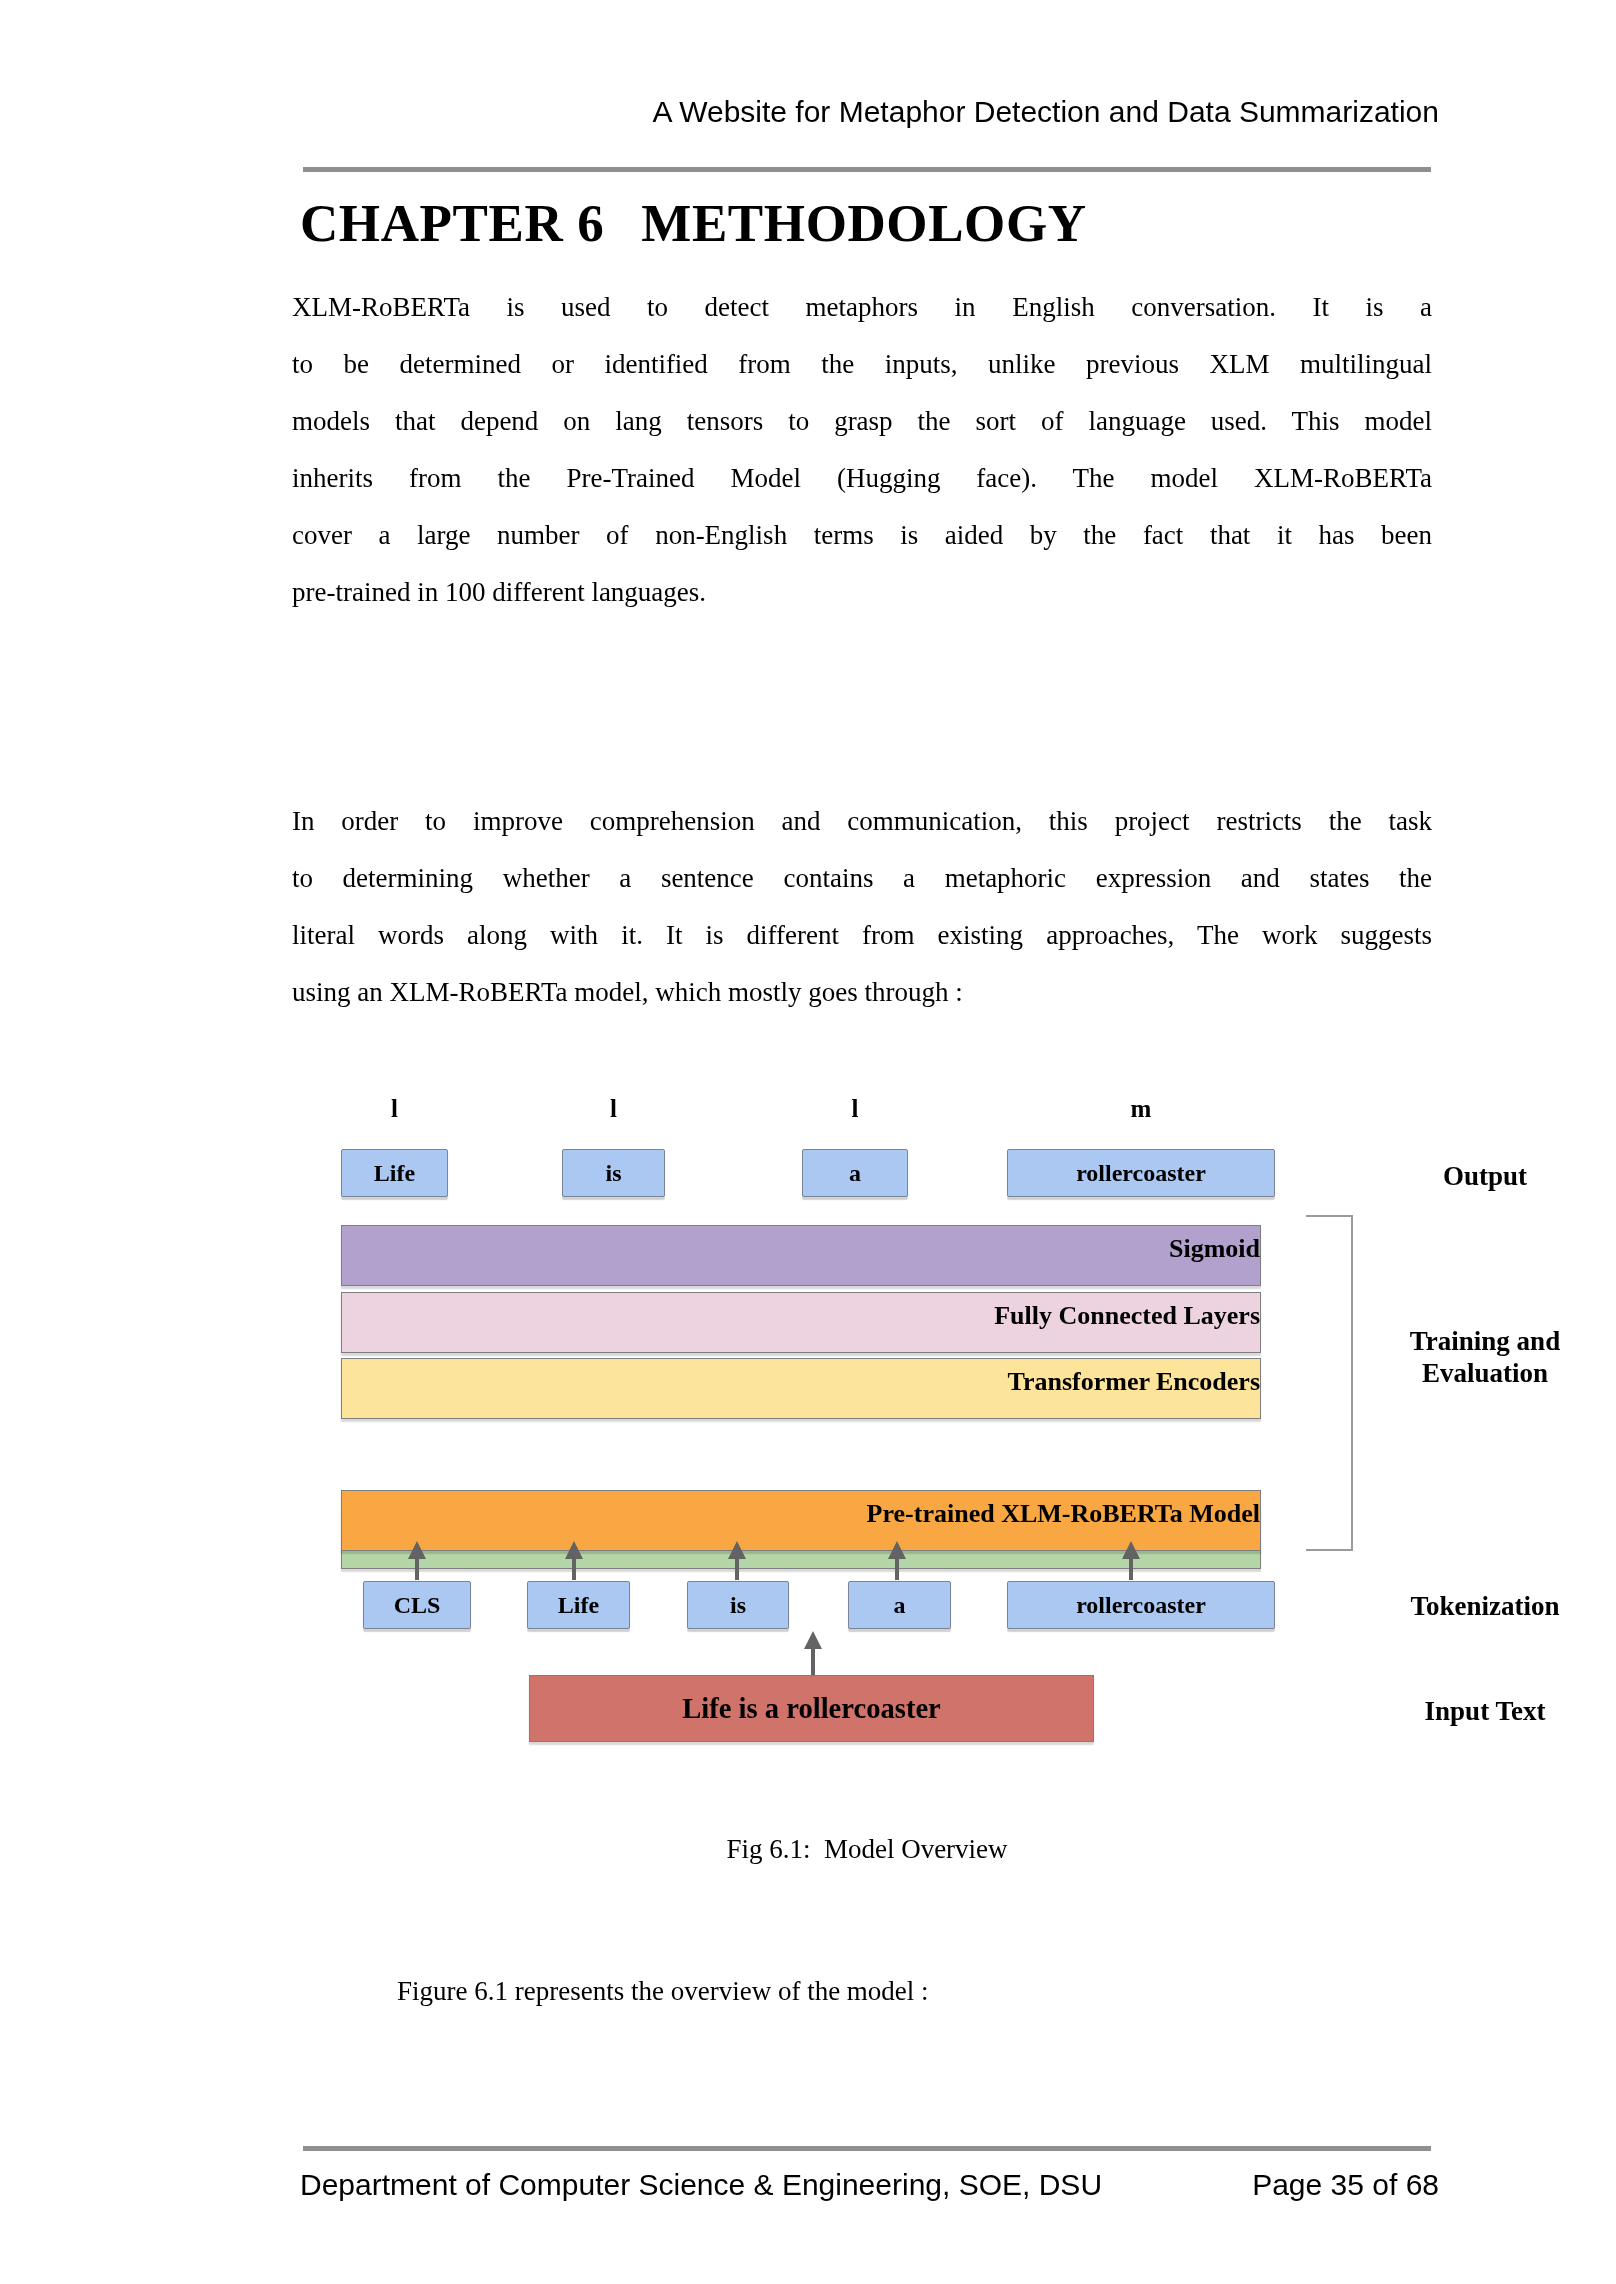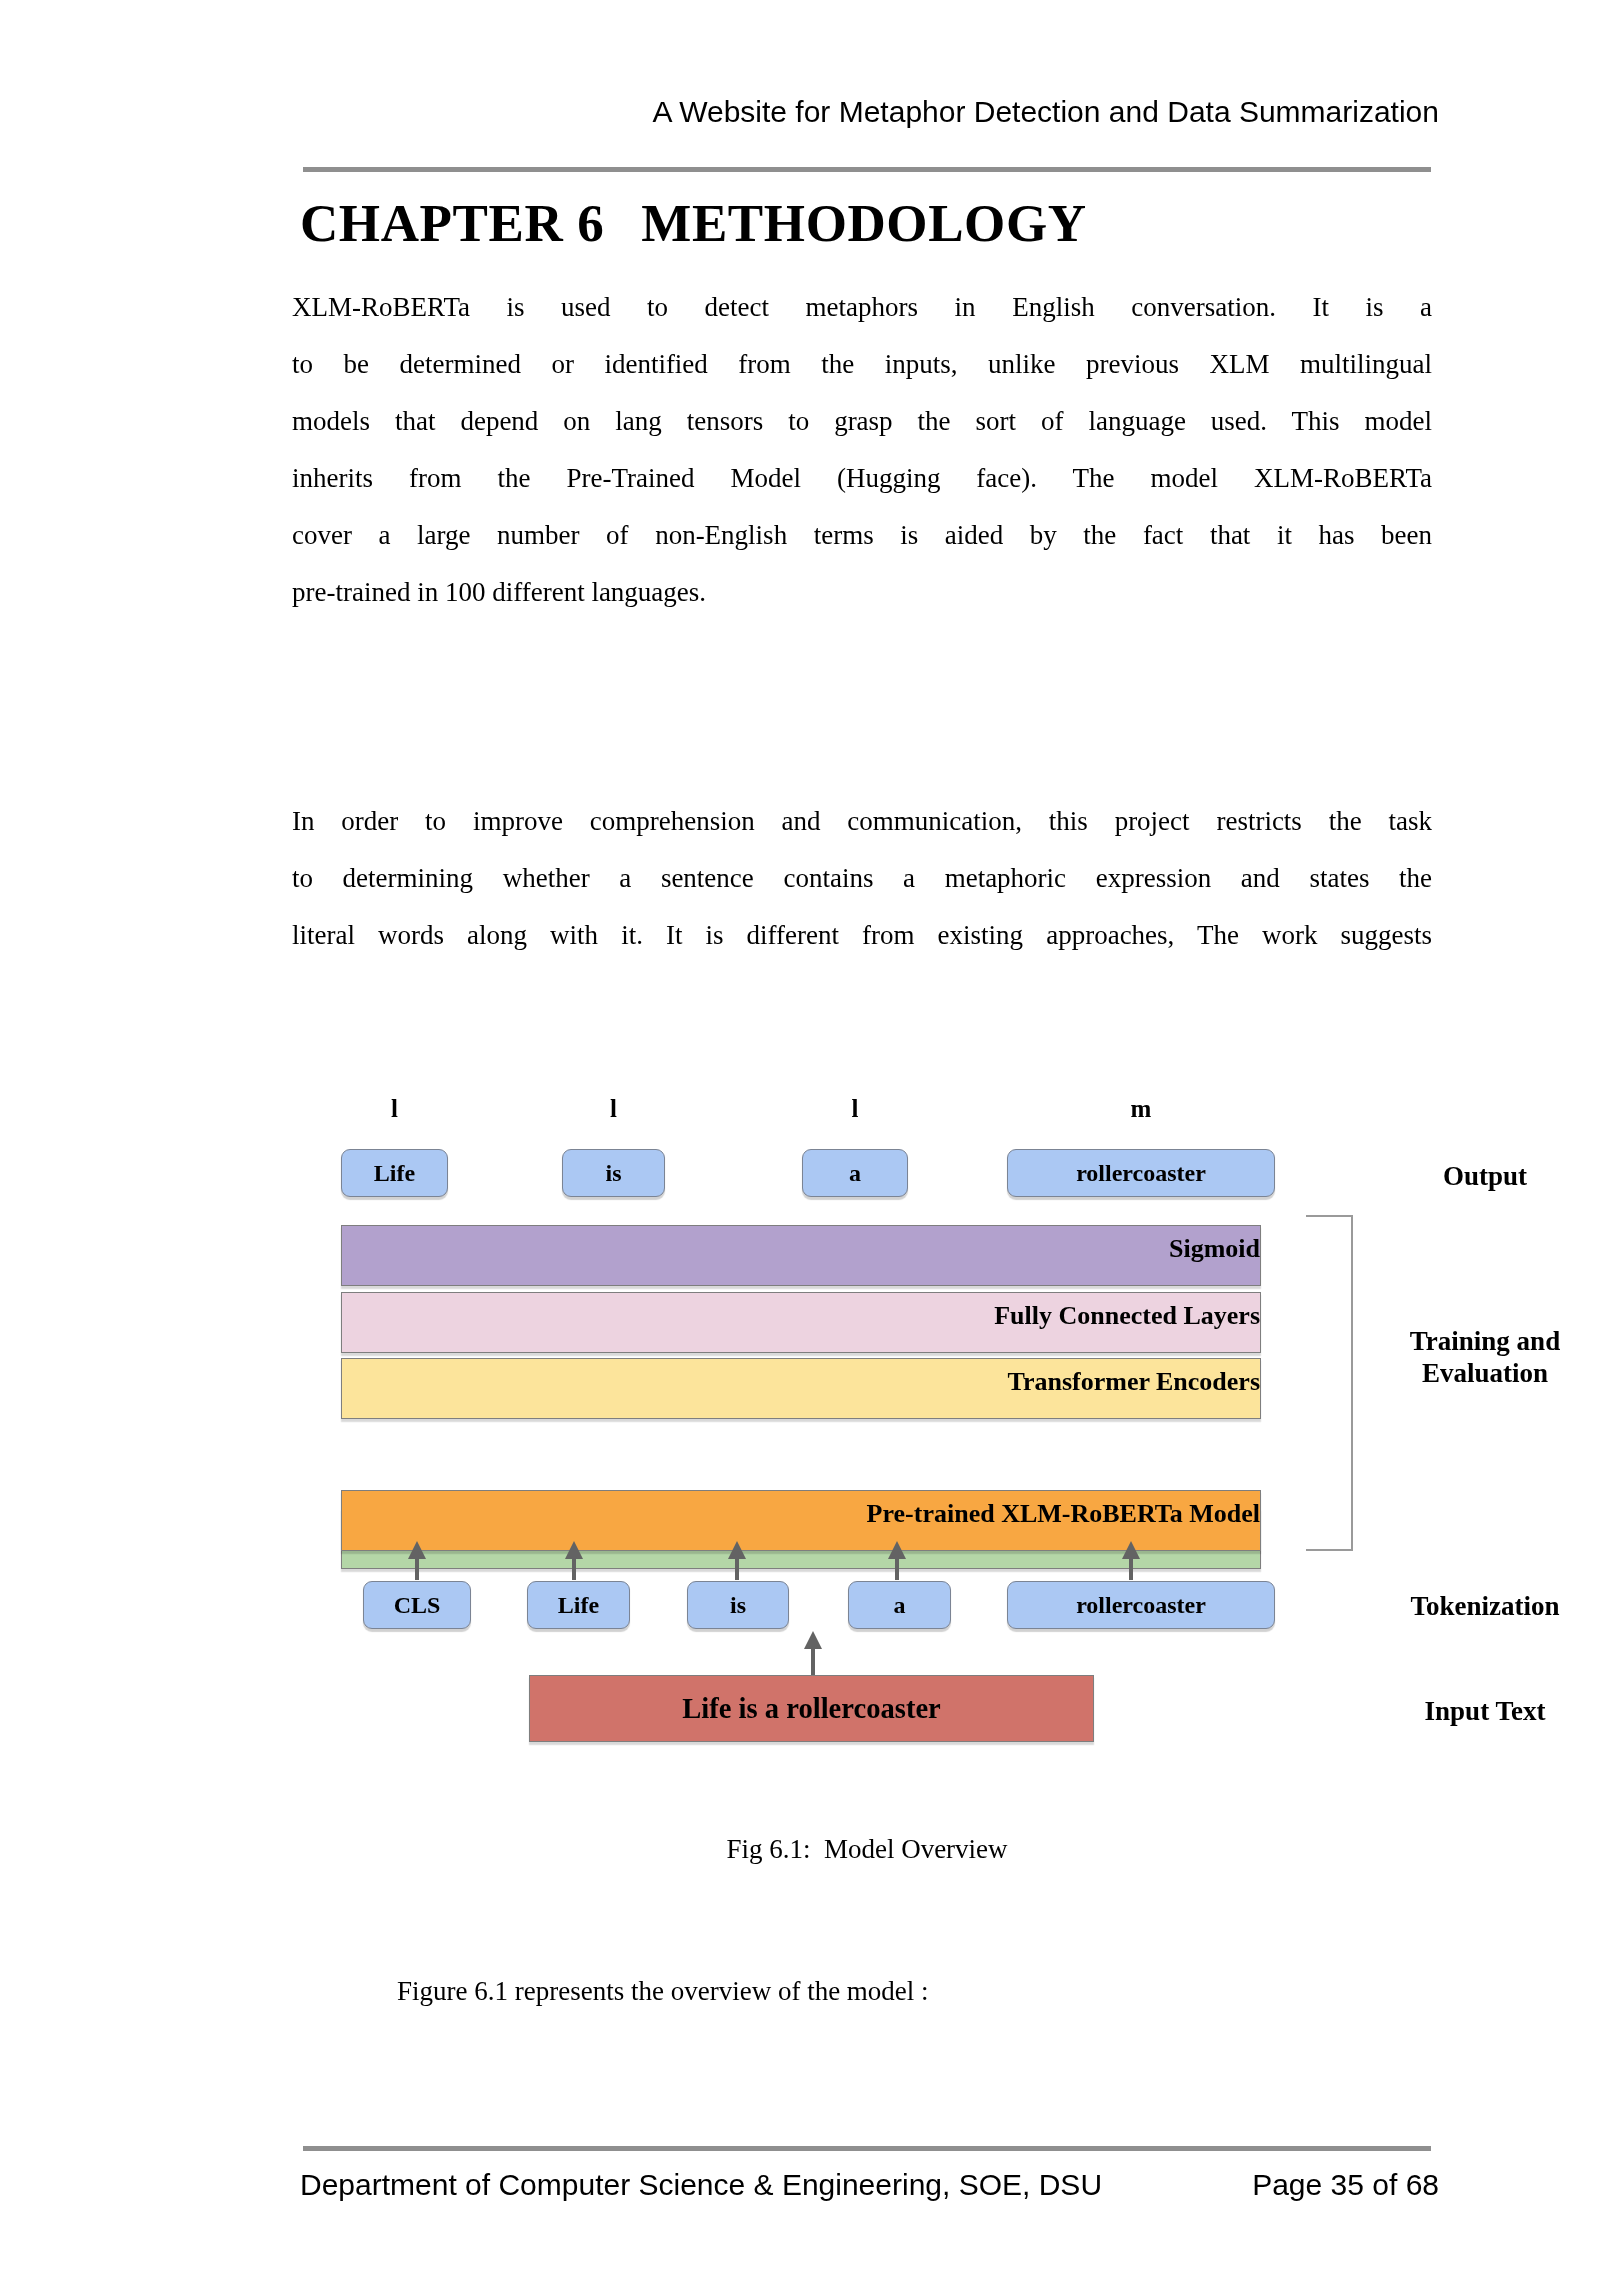--- a/index.html
+++ b/index.html
@@ -21,21 +21,21 @@
 
   
   .para{position:absolute;left:292px;width:1140px;font-size:27px;}
   .p1{top:279px;}
   .p2{top:793px;}
   .jl{height:57px;line-height:57px;text-align:justify;text-align-last:justify;text-justify:inter-word;white-space:nowrap;}
   .jl-last{height:57px;line-height:57px;text-align:right;text-align-last:left;white-space:nowrap;}
 
   
   .fig-tag{position:absolute;top:1095px;font-size:25px;font-weight:bold;text-align:center;}
-  .tok{position:absolute;height:48px;box-sizing:border-box;border:1.1px solid #7b8494;border-radius:9px;
+  .tok{position:absolute;height:48px;box-sizing:border-box;border:1.1px solid #7b8494;border-radius:2px;
        background:#abc8f3;text-align:center;line-height:46px;font-size:24px;font-weight:bold;
        box-shadow:0 2.3px 1.1px rgba(0,0,0,0.18);}
   .bar{position:absolute;left:341px;width:920px;height:61px;box-sizing:border-box;border:1.1px solid #7e7e7e;
        text-align:right;line-height:46px;font-size:26px;font-weight:bold;box-shadow:0 2.9px 1.1px rgba(0,0,0,0.15);}
   .side-label{position:absolute;left:1382px;width:206px;text-align:center;font-size:27px;font-weight:bold;line-height:32px;}
   .bracket{position:absolute;background:#9a9a9a;}
   .arrow{position:absolute;width:20.6px;}
   .arrow .head{display:block;width:0;height:0;margin:0 auto;border-left:9.7px solid transparent;
        border-right:9.7px solid transparent;border-bottom:18px solid #636363;}
   .arrow .stem{display:block;width:4px;margin:0 auto;background:#636363;}
@@ -62,20 +62,21 @@
     <div class="jl">models that depend on lang tensors to grasp the sort of language used. This model</div>
     <div class="jl">inherits from the Pre-Trained Model (Hugging face). The model XLM-RoBERTa</div>
     <div class="jl">cover a large number of non-English terms is aided by the fact that it has been</div>
     <div class="jl-last">pre-trained in 100 different languages.</div>
   </div>
 
   <div class="para p2">
     <div class="jl">In order to improve comprehension and communication, this project restricts the task</div>
     <div class="jl">to determining whether a sentence contains a metaphoric expression and states the</div>
     <div class="jl">literal words along with it. It is different from existing approaches, The work suggests</div>
+    <div class="jl-last">using an XLM-RoBERTa model, which mostly goes through :</div>
   </div>
 
   <div>
 
     <span class="fig-tag" style="left:341px;width:107px;">l</span>
     <span class="fig-tag" style="left:562px;width:103px;">l</span>
     <span class="fig-tag" style="left:802px;width:106px;">l</span>
     <span class="fig-tag" style="left:1007px;width:268px;">m</span>
 
     <div class="tok" style="left:341px;top:1149px;width:107px;">Life</div>

